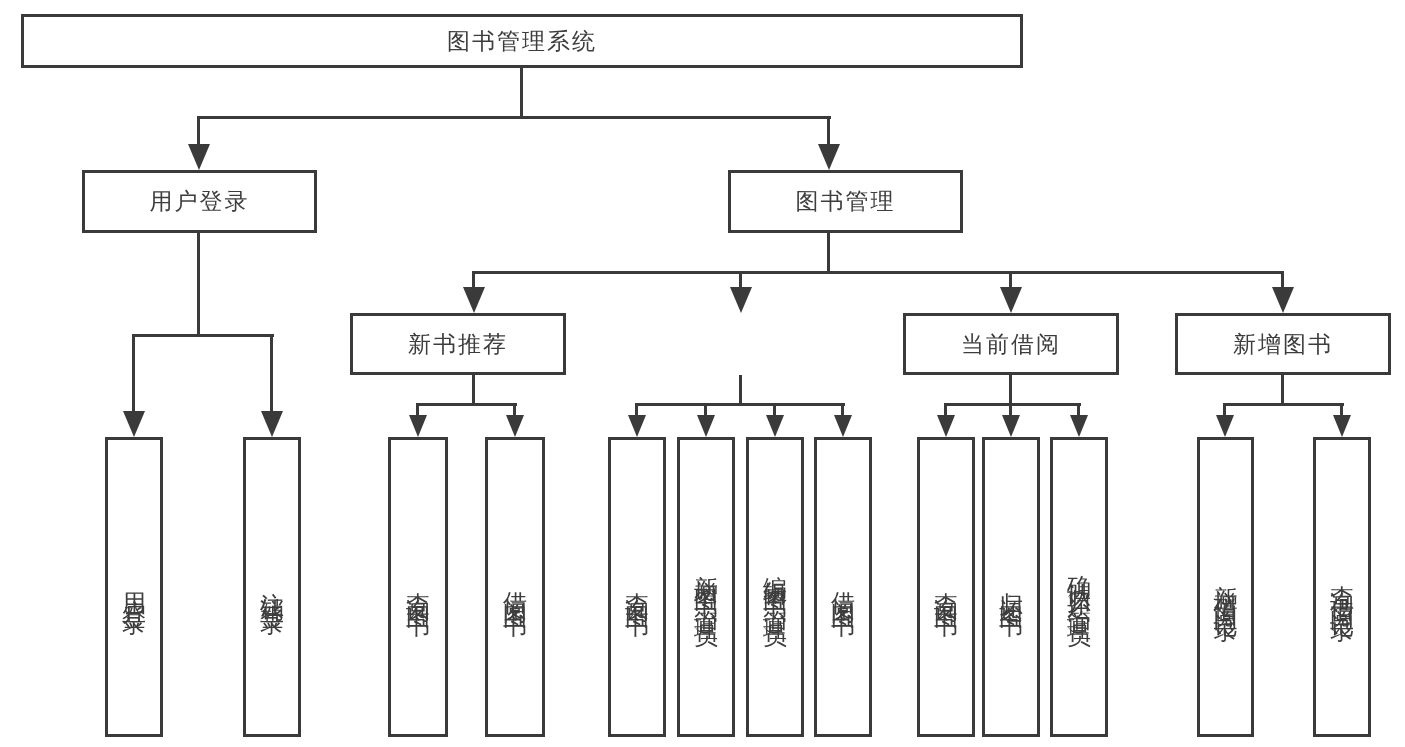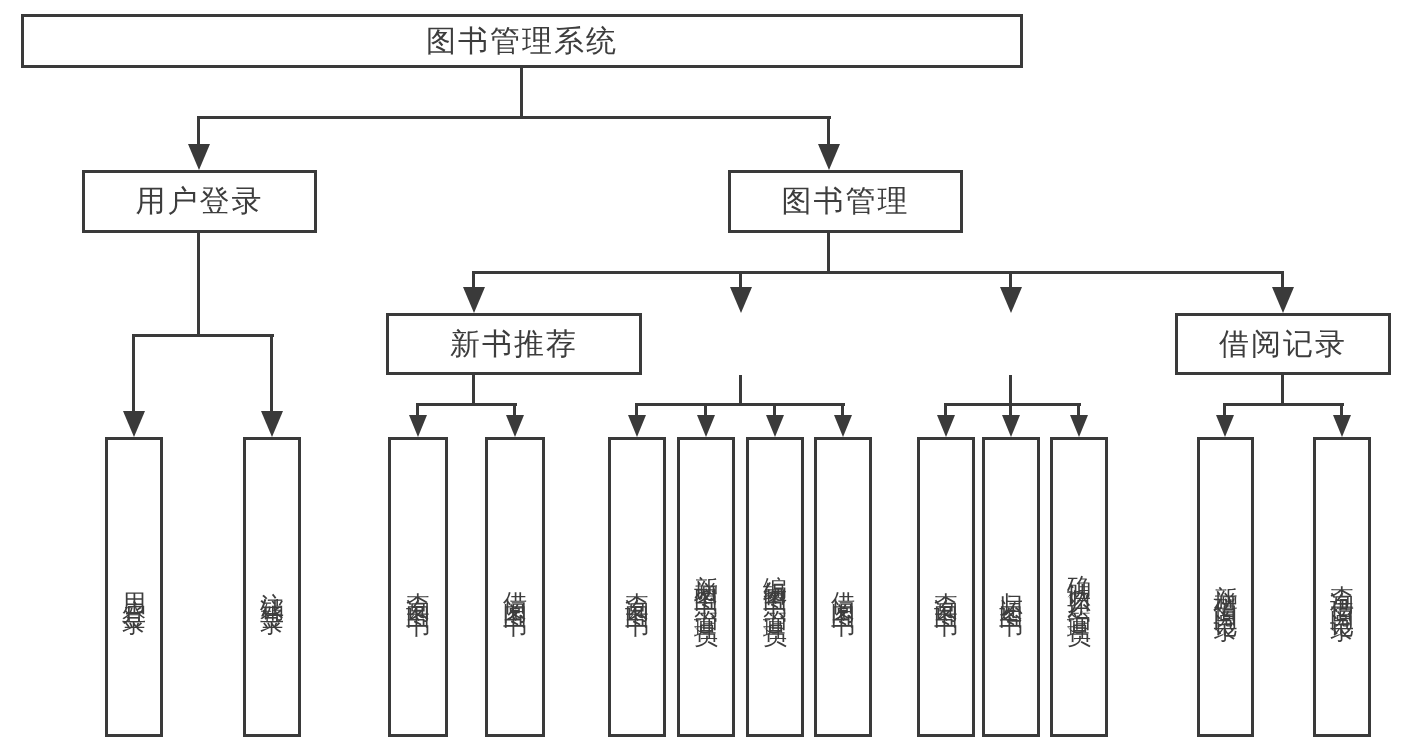--- a/index.html
+++ b/index.html
@@ -10,21 +10,21 @@
   }
   html,body{margin:0;padding:0;background:var(--bg);}
   .stage{
     position:relative;width:1405px;height:747px;background:var(--bg);
     overflow:hidden;font-family:"DejaVu Sans","Liberation Sans",sans-serif;
   }
   .node{
     position:absolute;box-sizing:border-box;background:#fff;
     border:3px solid var(--line);color:var(--text);
     display:flex;align-items:center;justify-content:center;
-    font-size:30px;letter-spacing:2px;white-space:nowrap;z-index:2;
+    font-size:23px;letter-spacing:2px;white-space:nowrap;z-index:2;
   }
   .leaf{
     top:437px;height:300px;
     writing-mode:vertical-rl;text-orientation:mixed;
     font-size:24px;letter-spacing:7px;line-height:1;
   }
   .hl{position:absolute;height:3px;background:var(--line);z-index:1;}
   .vl{position:absolute;width:3px;background:var(--line);z-index:1;}
   .arrB{position:absolute;width:0;height:0;z-index:1;
     border-left:11px solid transparent;border-right:11px solid transparent;
@@ -41,22 +41,23 @@
 </head>
 <body>
 
 <div class="stage">
 
   <div class="node" style="left:21px;top:14px;width:1002px;height:54px;">图书管理系统</div>
 
   <div class="node" style="left:82px;top:170px;width:235px;height:63px;">用户登录</div>
   <div class="node" style="left:728px;top:170px;width:235px;height:63px;">图书管理</div>
 
-  <div class="node" style="left:386px;top:313px;width:256px;height:62px;">新书推荐</div>
-  <div class="node" style="left:1175px;top:313px;width:216px;height:62px;">借阅记录</div>
+  <div class="node" style="left:350px;top:313px;width:216px;height:62px;">新书推荐</div>
+  <div class="node" style="left:903px;top:313px;width:216px;height:62px;">当前借阅</div>
+  <div class="node" style="left:1175px;top:313px;width:216px;height:62px;">新增图书</div>
 
   <div class="node leaf" style="left:105px;width:58px;">用户登录</div>
   <div class="node leaf" style="left:243px;width:58px;">注销登录</div>
 
   <div class="node leaf" style="left:388px;width:60px;">查询图书</div>
   <div class="node leaf" style="left:485px;width:60px;">借阅图书</div>
 
   <div class="node leaf" style="left:608px;width:58px;">查询图书</div>
   <div class="node leaf" style="left:677px;width:58px;">新增图书（管理员）</div>
   <div class="node leaf" style="left:746px;width:58px;">编辑图书（管理员）</div>

